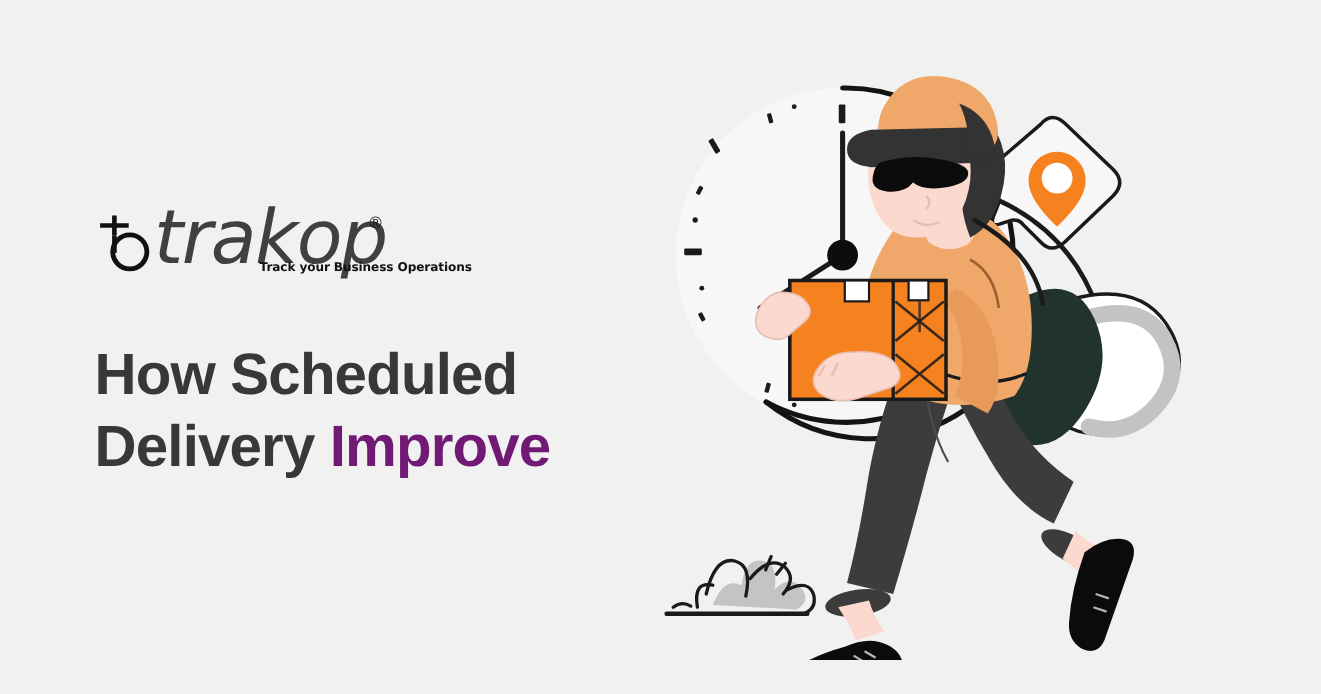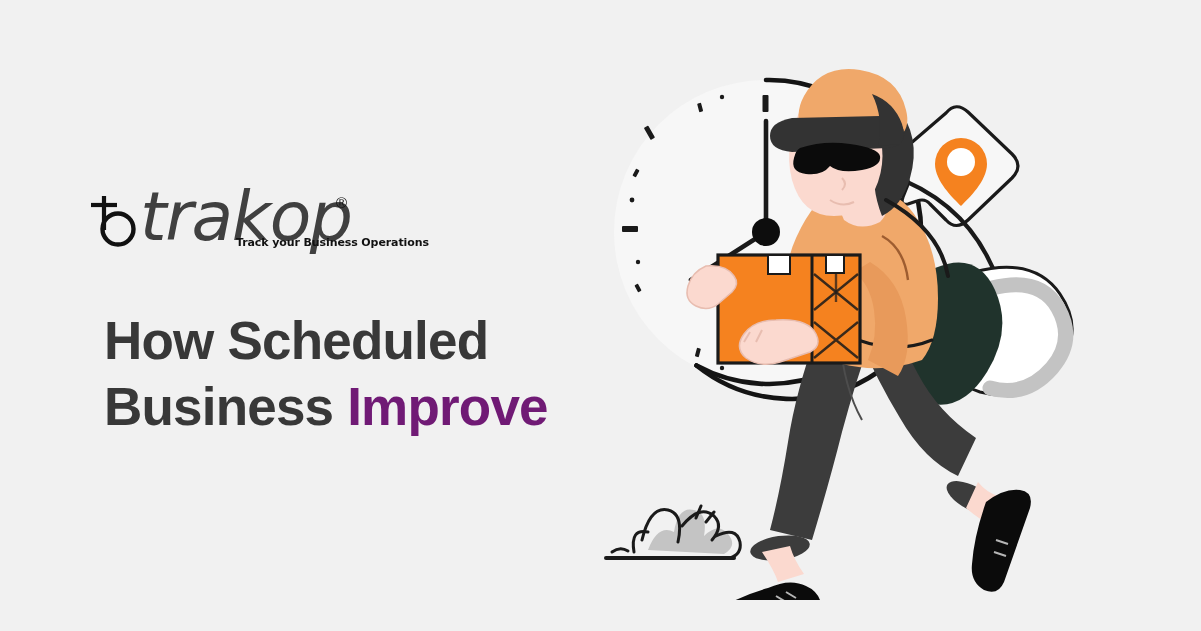--- a/index.html
+++ b/index.html
@@ -71,21 +71,21 @@
     top: 272px;
     width: 620px;
     font-size: 53px;
     font-weight: 700;
     line-height: 66px;
     letter-spacing: -0.8px;
     color: #383838;
     font-family: "Liberation Sans", sans-serif;
   }
   .headline .accent { color: #701a75; }
-  .headline .line { display: block; white-space: nowrap; margin-left: 18px; }
+  .headline .line { display: block; white-space: nowrap; }
 
   
   .art {
     position: absolute;
     left: 590px;
     top: 40px;
     width: 560px;
     height: 560px;
   }
   .art svg { display: block; width: 100%; height: 100%; }
@@ -107,21 +107,21 @@
     <span class="logo-word">trakop</span>
     <span class="logo-reg">®</span>
     <span class="logo-tagline">Track your Business Operations</span>
   </div>
 
   <h1 class="headline">
     <span class="line">
       <span>How Scheduled</span>
     </span>
     <span class="line">
-      <span>Business </span><span class="accent">Improve</span>
+      <span>Delivery </span><span class="accent">Improve</span>
     </span>
   </h1>
 
   <div class="art">
     <svg viewBox="0 0 560 560" xmlns="http://www.w3.org/2000/svg">
 
       <g>
         <circle cx="176" cy="192" r="152" fill="#f7f7f7"></circle>
         <path d="M176 40
                  A152 152 0 1 1 106.5 325.5

